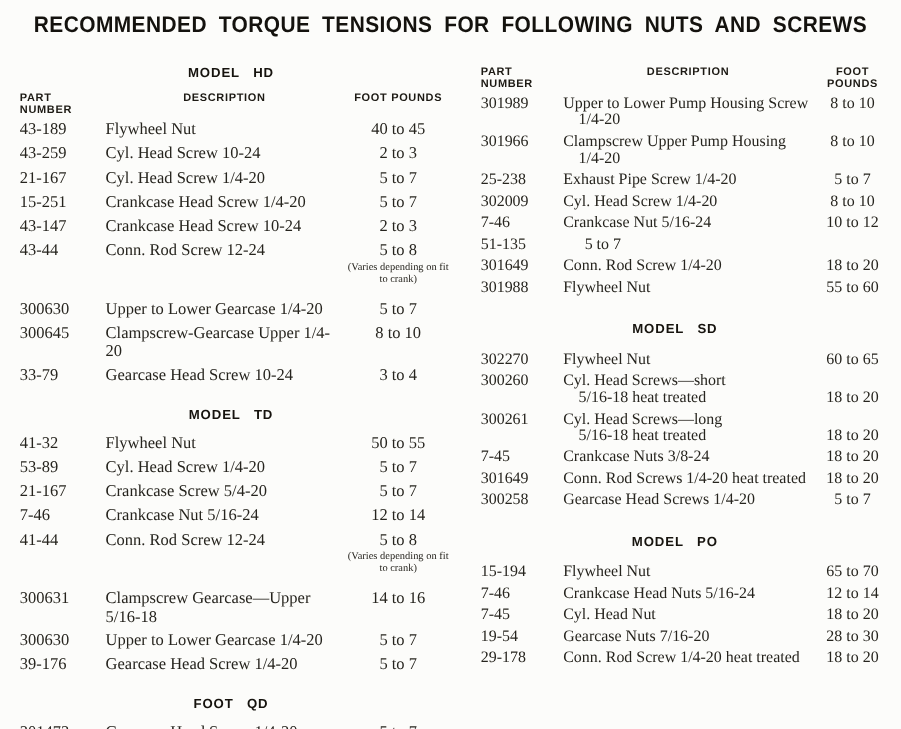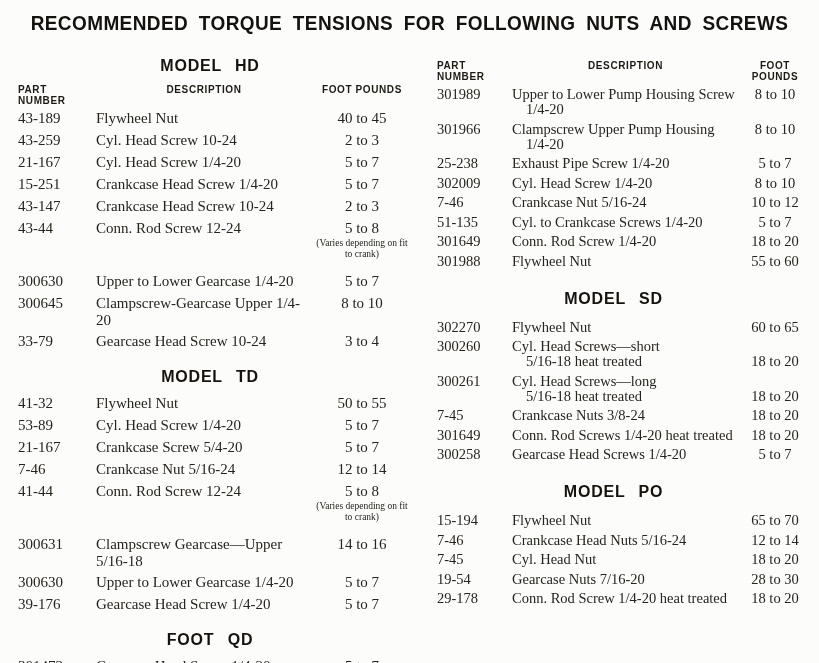--- a/index.html
+++ b/index.html
@@ -23,21 +23,21 @@
     transform:scaleY(1.08);
   }
   .columns { display:flex; padding:0 8px; align-items:flex-start; }
   .col-left  { width:404px; }
   .col-right { width:395px; margin-left:4px; }
 
   .model-heading {
     text-align:center;
     font-family:"Liberation Sans", sans-serif;
     font-weight:700;
-    font-size:16px;
+    font-size:12px;
     letter-spacing:0.8px;
     word-spacing:8px;
     color:#16130e;
     line-height:16px;
   }
   .col-left .model-heading.first { margin-top:24px; }
   .model-heading.mid { margin-top:18px; margin-bottom:10px; }
   .col-right .model-heading.mid { margin-top:22px; margin-bottom:12px; }
 
   .header-row {
@@ -253,21 +253,20 @@
           </div>
 
           <div class="row">
             <span class="c-part">7-46</span>
             <span class="c-desc"><span>Crankcase Nut 5/16-24</span><span class="desc2"></span></span>
             <span class="c-pounds"><span>10 to 12</span></span>
           </div>
 
           <div class="row">
             <span class="c-part">51-135</span>
-            <span class="c-desc"><span>Cyl. to Crankcase Screws 1/4-20</span><span class="desc2"></span></span>
             <span class="c-pounds"><span>5 to 7</span></span>
           </div>
 
           <div class="row">
             <span class="c-part">301649</span>
             <span class="c-desc"><span>Conn. Rod Screw 1/4-20</span><span class="desc2"></span></span>
             <span class="c-pounds"><span>18 to 20</span></span>
           </div>
 
           <div class="row">

